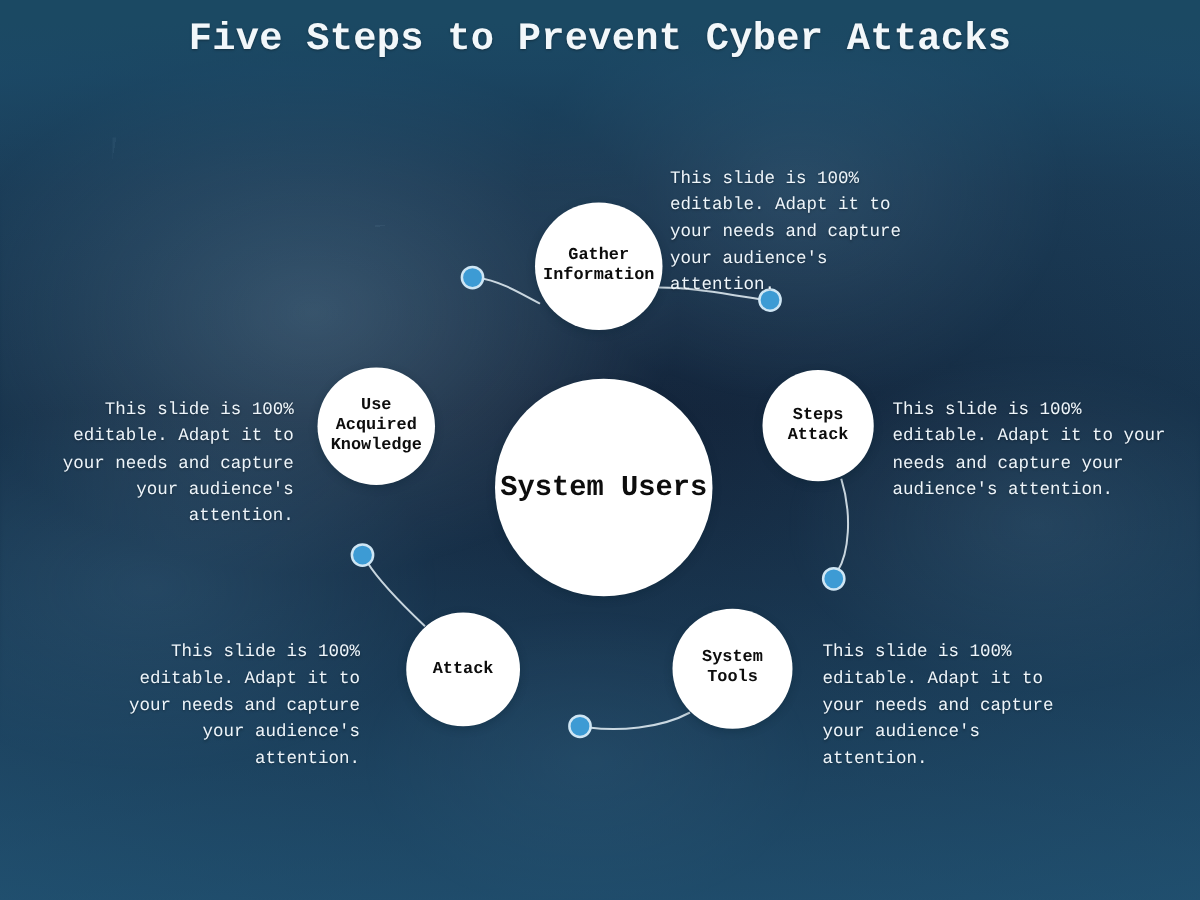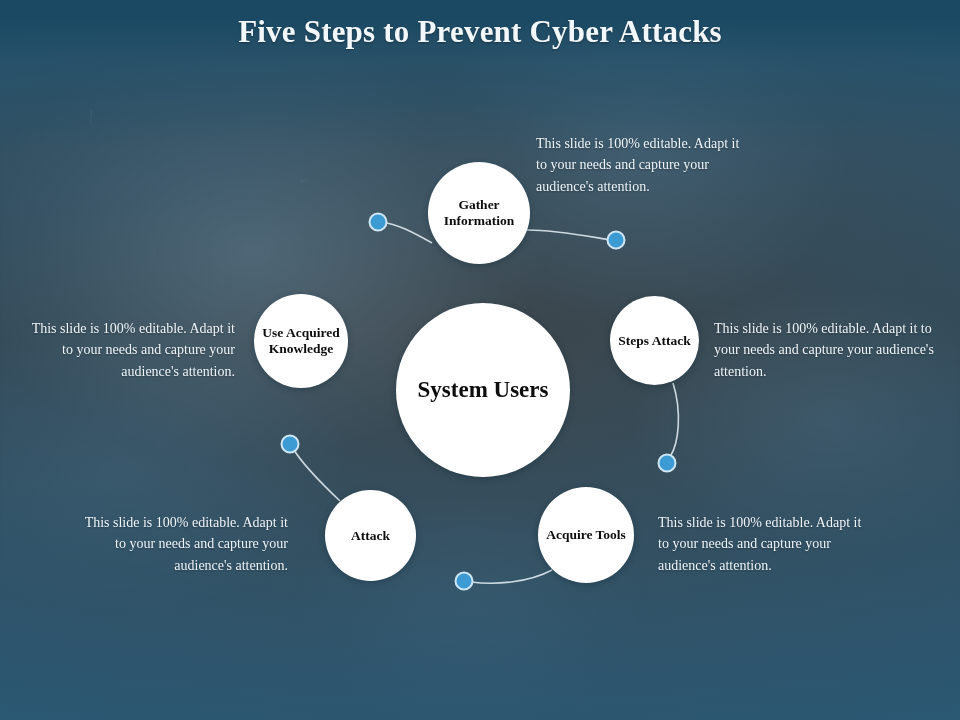--- a/index.html
+++ b/index.html
@@ -5,22 +5,22 @@
   html, body {
     margin: 0;
     padding: 0;
     background: #1d465e;
   }
   #slide {
     position: relative;
     width: 960px;
     height: 720px;
     overflow: hidden;
-    background: #404040;
-    font-family: Liberation Serif, serif;
+    background: #0f172a;
+    font-family: Liberation Mono, monospace;
   }
 
   
   #bg-photo {
     position: absolute;
     inset: 0;
     background:
       radial-gradient(ellipse 420px 300px at 250px 250px, rgba(180,205,222,0.30) 0%, rgba(180,205,222,0) 70%),
       radial-gradient(ellipse 300px 240px at 640px 150px, rgba(150,185,210,0.22) 0%, rgba(150,185,210,0) 72%),
       radial-gradient(ellipse 330px 210px at 120px 470px, rgba(120,160,190,0.20) 0%, rgba(120,160,190,0) 70%),
@@ -149,21 +149,21 @@
     <circle class="conn-dot-ring" cx="290" cy="444" r="8.5"></circle>
 
     <path class="conn-path" d="M 552 570 C 528 583 494 585 471 582"></path>
     <circle class="conn-dot-ring" cx="464" cy="581" r="8.5"></circle>
   </svg>
 
   <div class="node" id="node-center">System Users</div>
 
   <div class="node" id="node-gather">Gather Information</div>
   <div class="node" id="node-plan">Steps Attack</div>
-  <div class="node" id="node-acquire">Acquire Tools</div>
+  <div class="node" id="node-acquire">System Tools</div>
   <div class="node" id="node-attack">Attack</div>
   <div class="node" id="node-use">Use Acquired Knowledge</div>
 
   <div class="blurb" id="blurb-tr">This slide is 100% editable. Adapt it to your needs and capture your audience's attention.</div>
   <div class="blurb" id="blurb-r">This slide is 100% editable. Adapt it to your needs and capture your audience's attention.</div>
   <div class="blurb" id="blurb-l">This slide is 100% editable. Adapt it to your needs and capture your audience's attention.</div>
   <div class="blurb" id="blurb-bl">This slide is 100% editable. Adapt it to your needs and capture your audience's attention.</div>
   <div class="blurb" id="blurb-br">This slide is 100% editable. Adapt it to your needs and capture your audience's attention.</div>
 
 </div>

